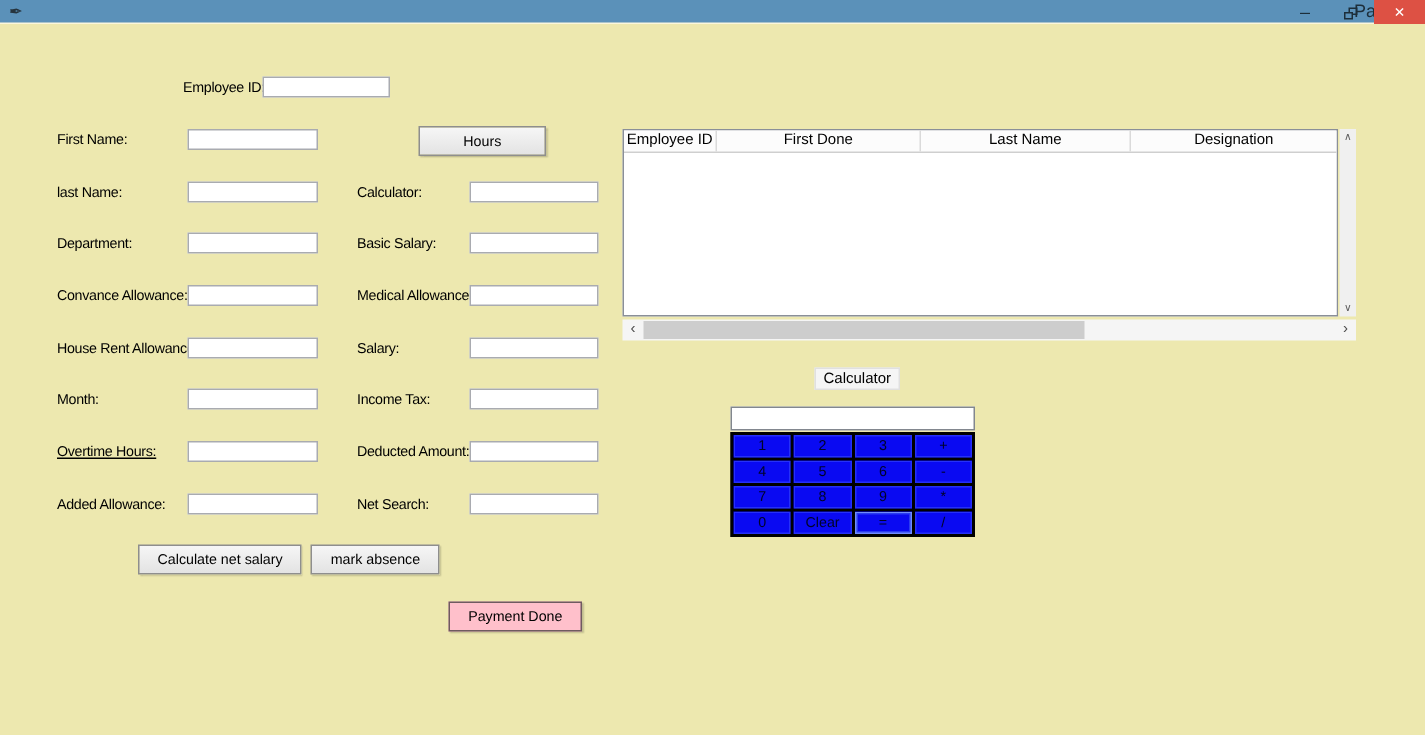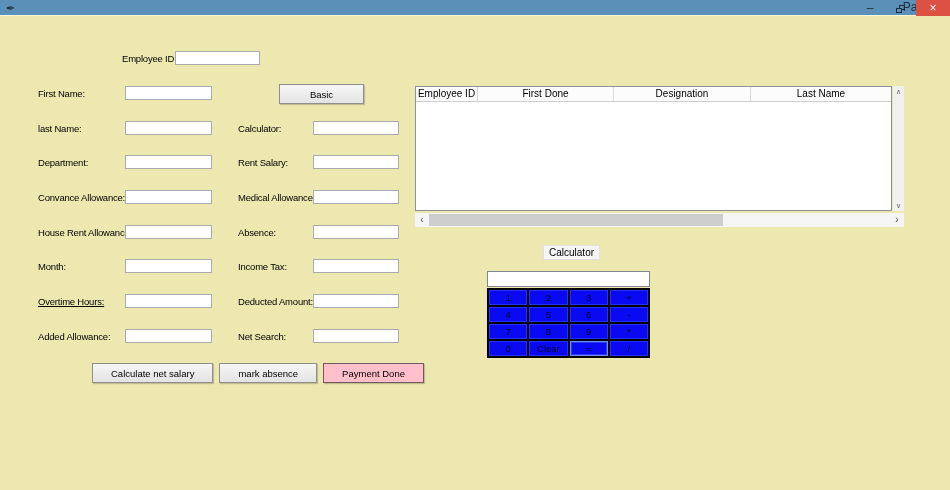--- a/index.html
+++ b/index.html
@@ -25,22 +25,22 @@
   .restore-icon .r-back{position:absolute;right:0;top:0;width:6px;height:5px;border:1px solid #1d2e3a;}
   .restore-icon .r-front{position:absolute;left:0;bottom:0;width:6px;height:5px;border:1px solid #1d2e3a;background:var(--titlebar);}
   .btn-close{left:916px;width:34px;background:var(--close-button);color:#fff;font-size:12px;line-height:14px;}
 
   
   .lbl{position:absolute;font-size:9.5px;letter-spacing:-0.2px;color:#000;white-space:nowrap;}
   .tb{position:absolute;width:87px;height:14px;border:1px solid #A9ABB0;background:#fff;font-size:10px;padding:0 2px;font-family:inherit;}
   .btn{background:linear-gradient(#F6F6F6,#E3E3E3);border:1px solid #8E8E8E;box-shadow:1px 1px 1px rgba(0,0,0,.18);font-family:inherit;font-size:9.5px;color:#000;cursor:pointer;}
   .search-btn{position:absolute;left:279px;top:84px;width:85px;height:20px;}
   .action-row{position:absolute;left:92px;top:363px;display:flex;gap:6px;}
-  .action-row .btn{height:20px;padding:0 18px;white-space:nowrap;}
-  .pay-btn{background:var(--payment-done);border:1px solid #6F5A60;}
+  .action-row .btn{height:20px;padding:0 12px;white-space:nowrap;}
+  .pay-btn{background:var(--payment-done);border:1px solid #6F5A60;margin-top:38px;}
 
   
   .grid{position:absolute;left:415px;top:86px;width:477px;height:125px;background:#fff;border:1px solid #8A8F98;}
   .grid-header{display:flex;height:15px;background:#FCFCFC;border-bottom:1px solid #CFCFCF;}
   .grid-header .hcell{height:14px;line-height:14px;font-size:10px;text-align:center;color:#000;border-right:1px solid #DADADA;overflow:hidden;white-space:nowrap;}
   .grid-header .hcell:last-child{border-right:none;}
   .grid-body{position:absolute;left:0;top:15px;right:0;bottom:0;background:#fff;}
 
   .vscroll{position:absolute;left:893px;top:86px;width:11px;height:125px;background:#F0F0F0;}
   .vscroll .arr{position:absolute;left:0;width:11px;height:11px;font-size:7px;line-height:11px;text-align:center;color:#5e5e5e;cursor:pointer;}
@@ -74,21 +74,21 @@
       <span class="restore-icon"><span class="r-back"></span><span class="r-front"></span></span>
     </button>
     <button class="winbtn btn-close">
       <span>×</span>
     </button>
   </div>
 
   <span class="lbl" style="left:122px;top:53px;">Employee ID:</span>
   <input class="tb" style="left: 175px; top: 51px; width: 85px;" value="">
 
-  <button class="btn search-btn">Basic</button>
+  <button class="btn search-btn">Hours</button>
 
   <span class="lbl" style="left:38px;top:88px;">First Name:</span>
   <input class="tb" style="left: 125px; top: 86px;" value="">
 
   <span class="lbl" style="left:38px;top:123px;text-align:right;">last Name:</span>
   <input class="tb" style="left: 125px; top: 121px;" value="">
 
   <span class="lbl" style="left:38px;top:157px;">Department:</span>
   <input class="tb" style="left: 125px; top: 155px;" value="">
 
@@ -103,27 +103,27 @@
 
   <span class="lbl" style="left:38px;top:296px;text-decoration:underline;">Overtime Hours:</span>
   <input class="tb" style="left: 125px; top: 294px;" value="">
 
   <span class="lbl" style="left:38px;top:331px;">Added Allowance:</span>
   <input class="tb" style="left: 125px; top: 329px;" value="">
 
   <span class="lbl" style="left:238px;top:123px;">Calculator:</span>
   <input class="tb" style="left: 313px; top: 121px; width: 86px;" value="">
 
-  <span class="lbl" style="left:238px;top:157px;">Rent Salary:</span>
+  <span class="lbl" style="left:238px;top:157px;">Basic Salary:</span>
   <input class="tb" style="left: 313px; top: 155px; width: 86px;" value="">
 
   <span class="lbl" style="left:238px;top:192px;">Medical Allowance:</span>
   <input class="tb" style="left: 313px; top: 190px; width: 86px;" value="">
 
-  <span class="lbl" style="left:238px;top:227px;">Absence:</span>
+  <span class="lbl" style="left:238px;top:227px;">Salary:</span>
   <input class="tb" style="left: 313px; top: 225px; width: 86px;" value="">
 
   <span class="lbl" style="left:238px;top:261px;">Income Tax:</span>
   <input class="tb" style="left: 313px; top: 259px; width: 86px;" value="">
 
   <span class="lbl" style="left:238px;top:296px;">Deducted Amount:</span>
   <input class="tb" style="left: 313px; top: 294px; width: 86px;" value="">
 
   <span class="lbl" style="left:238px;top:331px;">Net Search:</span>
   <input class="tb" style="left: 313px; top: 329px; width: 86px;" value="">
@@ -131,22 +131,22 @@
   <div class="action-row">
     <button class="btn">Calculate net salary</button>
     <button class="btn">mark absence</button>
     <button class="btn pay-btn">Payment Done</button>
   </div>
 
   <div class="grid">
     <div class="grid-header">
       <div class="hcell" style="width:62px;">Employee ID</div>
       <div class="hcell" style="width:136px;">First Done</div>
+      <div class="hcell" style="width:140px;">Last Name</div>
       <div class="hcell" style="width:137px;">Designation</div>
-      <div class="hcell" style="width:140px;">Last Name</div>
     </div>
     <div class="grid-body"></div>
   </div>
 
   <div class="vscroll">
     <div class="arr up">∧</div>
     <div class="arr down">∨</div>
   </div>
 
   <div class="hscroll">

